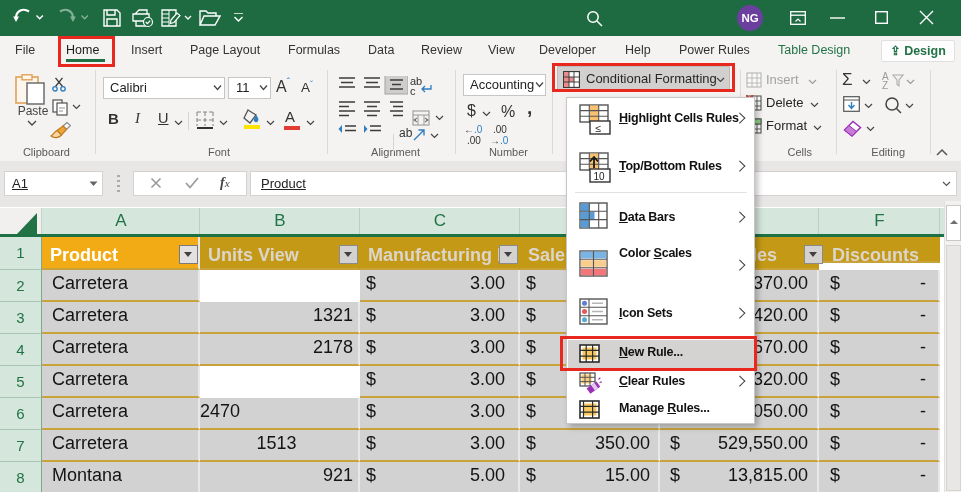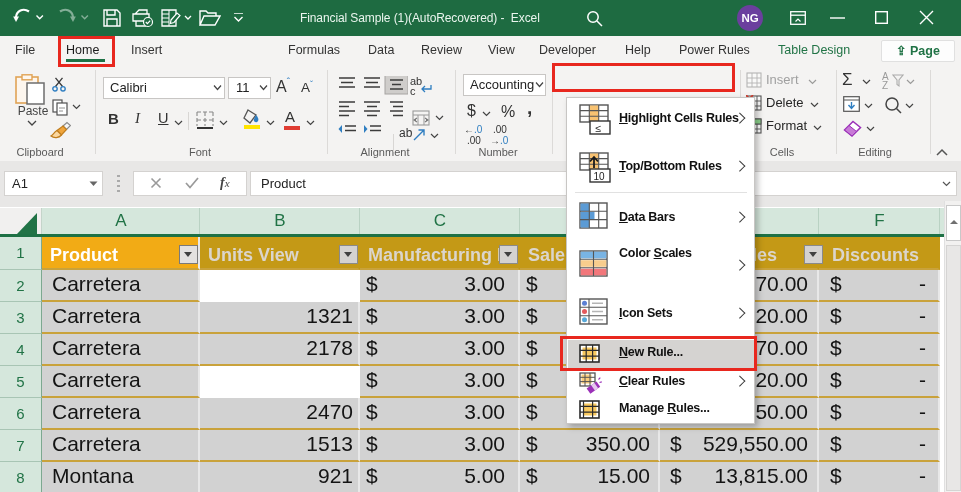--- a/index.html
+++ b/index.html
@@ -6,33 +6,33 @@
 body{width:961px;height:492px;overflow:hidden;position:relative;font-family:"Liberation Sans",sans-serif;background:#fff;}
 div{position:absolute;box-sizing:border-box;} svg{position:absolute;}
 
 #titlebar{left:0;top:0;width:961px;height:36px;background:#1e6b41;color:#fff;}
 
 #tabrow{left:0;top:36px;width:961px;height:28px;background:#f4f3f2;}
 .tab{top:0;height:28px;line-height:28px;font-size:12.5px;color:#333;white-space:nowrap;}
 
 #ribbon{left:0;top:64px;width:961px;height:98px;background:#f4f3f2;border-bottom:1px solid #d8d6d4;}
 .gsep{top:6px;height:84px;width:1px;background:#dcdad8;}
-.glabel{top:82px;height:14px;font-size:11px;color:#5a5a5a;text-align:center;}
+.glabel{top:82px;height:14px;font-size:11px;color:#5a5a5a;text-align:right;}
 
 #fbar{left:0;top:161px;width:961px;height:46px;background:#e8e7e6;}
-.fbox{top:10px;height:25px;background:#fff;border:1px solid #d4d2d0;font-size:13px;color:#222;}
+.fbox{top:10px;height:25px;background:#fff;border:1px solid #d4d2d0;font-size:13px;color:#222;text-decoration:underline;}
 
 #sheet{left:0;top:201px;width:961px;height:291px;}
 #colheads{left:0;top:7px;width:944px;height:29px;background:#d5e7dc;border-bottom:3px solid #1e7145;}
 .colletter{top:7px;height:26px;line-height:26px;font-size:17px;color:#217346;text-align:center;}
 .coltick{top:7px;height:26px;width:1px;background:#b9d2c3;}
 #selall{left:0;top:7px;width:42px;height:26px;background:#f1f0ef;border-right:1px solid #c5d4ca;}
 .tri{right:4px;bottom:0px;width:0;height:0;border-left:20px solid transparent;border-bottom:21px solid #217346;}
 .rowhead{left:0;width:42px;height:33px;background:#d5e7dc;border-bottom:1px solid #a8c5b4;border-right:1px solid #7da890;font-size:15px;color:#217346;text-align:center;line-height:31px;}
-.cell{font-size:21px;color:#141414;line-height:27px;white-space:nowrap;overflow:hidden;}
+.cell{font-size:18px;color:#141414;line-height:27px;white-space:nowrap;overflow:hidden;}
 .hcell{font-size:18px;font-weight:bold;line-height:36px;white-space:nowrap;overflow:hidden;}
 .filterbtn{width:19px;height:19px;background:#e3e1df;border:1px solid #7a7a7a;}
 .filterbtn:after{content:"";position:absolute;left:4px;top:6px;border-left:4.5px solid transparent;border-right:4.5px solid transparent;border-top:5.5px solid #404040;}
 .fdim{background:#d4d2d0;border-color:#8a8a8a;}
 
 #cfmenu{left:566px;top:97px;width:189px;height:327px;background:#fff;border:1px solid #c8c6c4;box-shadow:3px 3px 6px rgba(0,0,0,0.25);}
 .micon{left:12px;} .mlabel{left:52px;font-size:12.5px;font-weight:bold;color:#111;white-space:nowrap;letter-spacing:-0.25px;}
 .msub{right:11px;width:7.5px;height:7.5px;border-top:1.4px solid #3a3a3a;border-right:1.4px solid #3a3a3a;transform:rotate(45deg);}
 .msep{left:8px;width:172px;height:1px;background:#e1e1e1;}
 .redbox{border:3px solid #e8271e;}
@@ -66,21 +66,20 @@
     <path d="M9 2 v16 M2 6 h7 M2 10 h7 M2 14 h7" stroke="#fff" stroke-width="1"></path>
     <path d="M11 12 l6-7 3 2.5 -6 7 -3.6 1z" fill="#1e6b41" stroke="#fff" stroke-width="1.2"></path>
     <path d="M25 8 l3 3 3-3" fill="none" stroke="#fff" stroke-width="1.3"></path>
   </svg>
   <svg style="position:absolute;left:199px;top:9px;" width="22" height="18" viewBox="0 0 22 18">
     <path d="M1 16 V2 h6 l2 2 h8 v3 M1 16 l4-9 h16 l-5 9 z" fill="none" stroke="#fff" stroke-width="1.4"></path>
   </svg>
   <svg style="position:absolute;left:232px;top:13px;" width="13" height="10" viewBox="0 0 13 10">
     <path d="M2 0 h9 M2.5 4 l4 4 4-4" fill="none" stroke="#fff" stroke-width="1.4"></path>
   </svg>
-  <div style="left:300px;top:0;width:300px;height:36px;line-height:36px;font-size:12px;letter-spacing:-0.1px;color:#eaf5ee;">Financial Sample (1)(AutoRecovered) -&nbsp; Excel</div>
   <svg style="position:absolute;left:586px;top:10px;" width="17" height="17" viewBox="0 0 17 17">
     <circle cx="7" cy="7" r="5.2" fill="none" stroke="#fff" stroke-width="1.5"></circle>
     <path d="M11 11 L 16 16" stroke="#fff" stroke-width="1.5"></path>
   </svg>
   <div style="left:737px;top:5px;width:26px;height:26px;border-radius:50%;background:#6b3f9e;color:#fff;font-size:11.5px;font-weight:bold;text-align:center;line-height:26px;">NG</div>
   <svg style="position:absolute;left:790px;top:11px;" width="16" height="14" viewBox="0 0 16 14">
     <rect x="0.7" y="0.7" width="14.6" height="12.6" fill="none" stroke="#fff" stroke-width="1.3"></rect>
     <path d="M0.7 4.2 h14.6" stroke="#fff" stroke-width="1.3"></path>
     <path d="M5.5 10.5 l2.5-2.5 2.5 2.5" fill="none" stroke="#fff" stroke-width="1.2"></path>
   </svg>
@@ -93,29 +92,30 @@
   <svg style="position:absolute;left:919px;top:10px;" width="15" height="15" viewBox="0 0 15 15">
       <path d="M1 1 L14 14 M14 1 L1 14" stroke="#fff" stroke-width="1.4"></path>
     </svg>
 </div>
 
 <div id="tabrow">
   <div class="tab" style="left:15px;">File</div>
   <div class="tab" style="left:66px;color:#1c1c1c;">Home</div>
   <div style="left:66px;top:23px;width:39px;height:3px;background:#1e7145;"></div>
   <div class="tab" style="left:131px;">Insert</div>
+  <div class="tab" style="left:190px;">Page Layout</div>
   <div class="tab" style="left:288px;">Formulas</div>
   <div class="tab" style="left:368px;">Data</div>
   <div class="tab" style="left:421px;">Review</div>
   <div class="tab" style="left:488px;">View</div>
   <div class="tab" style="left:539px;">Developer</div>
   <div class="tab" style="left:625px;">Help</div>
   <div class="tab" style="left:679px;">Power Rules</div>
   <div class="tab" style="left:778px;color:#217346;">Table Design</div>
-  <div style="left:881px;top:4px;width:74px;height:22px;background:#fdfdfd;border:1px solid #e0e0e0;border-radius:2px;color:#217346;font-size:12.5px;line-height:20px;text-align:center;font-weight:bold;">⇪ Page</div>
+  <div style="left:881px;top:4px;width:74px;height:22px;background:#fdfdfd;border:1px solid #e0e0e0;border-radius:2px;color:#217346;font-size:12.5px;line-height:20px;text-align:center;font-weight:bold;">⇪ Design</div>
 </div>
 
 <div id="ribbon">
   <div class="gsep" style="left:95px;"></div>
   <div class="gsep" style="left:327px;"></div>
   <div class="gsep" style="left:455px;"></div>
   <div class="gsep" style="left:552px;"></div>
   <div class="gsep" style="left:740px;"></div>
   <div class="gsep" style="left:836px;"></div>
   <div class="gsep" style="left:930px;"></div>
@@ -252,20 +252,34 @@
       <path d="M1 1 l3.5 3.5 3.5-3.5" fill="none" stroke="#444" stroke-width="1.2"></path>
     </svg>
   <div style="left:501px;top:39px;font-size:16px;color:#333;">%</div>
   <div style="left:527px;top:33px;font-size:19px;font-weight:bold;color:#333;">,</div>
   <div style="left:464px;top:60px;width:44px;height:24px;font-size:10px;color:#333;line-height:11px;">←<span style="color:#2f7ec1;">.0</span><br><span style="margin-left:3px;">.00</span></div>
   <div style="left:490px;top:60px;width:30px;height:24px;font-size:10px;color:#333;line-height:11px;"><span style="margin-left:3px;">.00</span><br>→<span style="color:#2f7ec1;">.0</span></div>
   <svg style="position:absolute;left:539px;top:147px;" width="10" height="10" viewBox="0 0 10 10">
       <path d="M1 1 v8 h8 M4 4 l4 4 m0-4 v4 h-4" fill="none" stroke="#666" stroke-width="1.1"></path>
     </svg>
 
+  <div id="cfbtn" style="left:557px;top:2px;width:173px;height:25px;background:#d2d0ce;border:1px solid #bdbbb9;font-size:13px;color:#262626;line-height:23px;">
+    <svg style="position:absolute;left:5px;top:4px;" width="17" height="17" viewBox="0 0 17 17">
+      <rect x="0.6" y="0.6" width="15.8" height="15.8" fill="#fff" stroke="#333" stroke-width="1.1"></rect>
+      <rect x="1" y="1" width="5" height="5" fill="#e98b8b"></rect>
+        <rect x="1" y="6" width="5" height="5" fill="#e98b8b"></rect>
+      <rect x="6" y="6" width="5" height="5" fill="#e98b8b"></rect>
+        <rect x="1" y="11" width="5" height="5" fill="#e98b8b"></rect>
+      <path d="M1 6 h15 M1 11 h15 M6 1 v15 M11 1 v15" stroke="#333" stroke-width="0.9"></path>
+    </svg>
+    <span style="position:absolute;left:28px;">Conditional Formatting</span>
+    <svg style="position:absolute;left:158px;top:10px;" width="9" height="6" viewBox="0 0 9 6">
+        <path d="M1 1 l3.5 3.5 3.5-3.5" fill="none" stroke="#444" stroke-width="1.2"></path>
+      </svg>
+  </div>
 
   <svg style="position:absolute;left:746px;top:8px;opacity:0.5;" width="16" height="16" viewBox="0 0 16 16">
     <rect x="1" y="1" width="14" height="14" fill="#fff" stroke="#777" stroke-width="1.1"></rect>
     <path d="M1 6 h14 M1 11 h14 M6 1 v14 M11 1 v14" stroke="#777" stroke-width="0.9"></path>
   </svg>
   <div style="left:766px;top:8px;font-size:13px;color:#a0a0a0;">Insert</div>
   <svg style="position:absolute;left:808px;top:15px;opacity:0.5;" width="9" height="6" viewBox="0 0 9 6">
       <path d="M1 1 l3.5 3.5 3.5-3.5" fill="none" stroke="#444" stroke-width="1.2"></path>
     </svg>
   <svg style="position:absolute;left:746px;top:31px;" width="16" height="16" viewBox="0 0 16 16">
@@ -371,21 +385,21 @@
 <div class="rowhead" style="top:161px;height:32px;">6</div>
 <div class="rowhead" style="top:193px;height:32px;">7</div>
 <div class="rowhead" style="top:225px;height:32px;">8</div>
 </div>
 <div id="grid" style="left:42px;top:36px;width:898px;height:256px;">
 <div class="hcell" style="left:0px;top:0;width:158px;height:33px;background:#f2ab15;color:#ffffff;padding-left:8px;border-bottom:2px solid #c9a23b;border-right:2px solid #e8e8e8;">Product</div>
 <div class="hcell" style="left:158px;top:0;width:160px;height:33px;background:#c49916;color:#dbd5cc;padding-left:8px;border-bottom:2px solid #c9a23b;border-right:2px solid #c49916;">Units View</div>
 <div class="hcell" style="left:318px;top:0;width:160px;height:33px;background:#c49916;color:#dbd5cc;padding-left:8px;border-bottom:2px solid #c9a23b;border-right:2px solid #c49916;">Manufacturing Price</div>
 <div class="hcell" style="left:478px;top:0;width:140px;height:33px;background:#c49916;color:#dbd5cc;padding-left:8px;border-bottom:2px solid #c9a23b;border-right:2px solid #c49916;">Sale Price</div>
 <div class="hcell" style="left:618px;top:0;width:159px;height:33px;background:#c49916;color:#dbd5cc;padding-left:13px;border-bottom:2px solid #c9a23b;border-right:2px solid #c49916;">Gross Sales</div>
-<div class="hcell" style="left:777px;top:0;width:121px;height:33px;background:#c49916;color:#dbd5cc;padding-left:13px;border-bottom:2px solid #c9a23b;border-right:2px solid #c49916;">Discounts</div>
+<div class="hcell" style="left:777px;top:0;width:121px;height:26px;background:#c49916;color:#dbd5cc;padding-left:13px;border-bottom:2px solid #c9a23b;border-right:2px solid #c49916;">Discounts</div>
 <div class="filterbtn" style="left:137px;top:8px;"></div>
 <div class="filterbtn fdim" style="left:297px;top:8px;"></div>
 <div class="filterbtn fdim" style="left:457px;top:8px;"></div>
 <div class="filterbtn fdim" style="left:597px;top:8px;"></div>
 <div class="filterbtn fdim" style="left:762px;top:8px;"></div>
 <div class="cell" style="left:0px;top:33px;width:158px;height:32px;background:#d2d2d2;border-right:2px solid #e8e8e8;border-bottom:2px solid #c9a23b;padding-left:10px;">Carretera</div>
 <div class="cell" style="left:318px;top:33px;width:160px;height:32px;background:#d2d2d2;border-right:2px solid #e8e8e8;border-bottom:2px solid #c9a23b;text-align:right;padding-right:13px;"><span style="position:absolute;left:6px;">$</span>3.00</div>
 <div class="cell" style="left:478px;top:33px;width:140px;height:32px;background:#d2d2d2;border-right:2px solid #e8e8e8;border-bottom:2px solid #c9a23b;text-align:right;padding-right:8px;"><span style="position:absolute;left:6px;">$</span>20.00</div>
 <div class="cell" style="left:618px;top:33px;width:159px;height:32px;background:#d2d2d2;border-right:2px solid #e8e8e8;border-bottom:2px solid #c9a23b;text-align:right;padding-right:9px;"><span style="position:absolute;left:10px;">$</span>32,370.00</div>
 <div class="cell" style="left:777px;top:33px;width:121px;height:32px;background:#d2d2d2;border-right:2px solid #e8e8e8;border-bottom:2px solid #c9a23b;text-align:right;padding-right:12px;"><span style="position:absolute;left:11px;">$</span>-</div>
@@ -400,27 +414,27 @@
 <div class="cell" style="left:318px;top:97px;width:160px;height:32px;background:#d2d2d2;border-right:2px solid #e8e8e8;border-bottom:2px solid #c9a23b;text-align:right;padding-right:13px;"><span style="position:absolute;left:6px;">$</span>3.00</div>
 <div class="cell" style="left:478px;top:97px;width:140px;height:32px;background:#d2d2d2;border-right:2px solid #e8e8e8;border-bottom:2px solid #c9a23b;text-align:right;padding-right:8px;"><span style="position:absolute;left:6px;">$</span>15.00</div>
 <div class="cell" style="left:618px;top:97px;width:159px;height:32px;background:#d2d2d2;border-right:2px solid #e8e8e8;border-bottom:2px solid #c9a23b;text-align:right;padding-right:9px;"><span style="position:absolute;left:10px;">$</span>32,670.00</div>
 <div class="cell" style="left:777px;top:97px;width:121px;height:32px;background:#d2d2d2;border-right:2px solid #e8e8e8;border-bottom:2px solid #c9a23b;text-align:right;padding-right:12px;"><span style="position:absolute;left:11px;">$</span>-</div>
 <div class="cell" style="left:0px;top:129px;width:158px;height:32px;background:#d2d2d2;border-right:2px solid #e8e8e8;border-bottom:2px solid #c9a23b;padding-left:10px;">Carretera</div>
 <div class="cell" style="left:318px;top:129px;width:160px;height:32px;background:#d2d2d2;border-right:2px solid #e8e8e8;border-bottom:2px solid #c9a23b;text-align:right;padding-right:13px;"><span style="position:absolute;left:6px;">$</span>3.00</div>
 <div class="cell" style="left:478px;top:129px;width:140px;height:32px;background:#d2d2d2;border-right:2px solid #e8e8e8;border-bottom:2px solid #c9a23b;text-align:right;padding-right:8px;"><span style="position:absolute;left:6px;">$</span>15.00</div>
 <div class="cell" style="left:618px;top:129px;width:159px;height:32px;background:#d2d2d2;border-right:2px solid #e8e8e8;border-bottom:2px solid #c9a23b;text-align:right;padding-right:9px;"><span style="position:absolute;left:10px;">$</span>13,320.00</div>
 <div class="cell" style="left:777px;top:129px;width:121px;height:32px;background:#d2d2d2;border-right:2px solid #e8e8e8;border-bottom:2px solid #c9a23b;text-align:right;padding-right:12px;"><span style="position:absolute;left:11px;">$</span>-</div>
 <div class="cell" style="left:0px;top:161px;width:158px;height:32px;background:#d2d2d2;border-right:2px solid #e8e8e8;border-bottom:2px solid #c9a23b;padding-left:10px;">Carretera</div>
-<div class="cell" style="left:158px;top:161px;width:160px;height:32px;background:#d2d2d2;border-right:2px solid #e8e8e8;border-bottom:2px solid #c9a23b;text-align:right;padding-right:5px;">2470</div>
+<div class="cell" style="left:158px;top:161px;width:160px;height:32px;background:#d2d2d2;border-right:2px solid #e8e8e8;border-bottom:2px solid #c9a23b;text-align:left;padding-right:5px;">2470</div>
 <div class="cell" style="left:318px;top:161px;width:160px;height:32px;background:#d2d2d2;border-right:2px solid #e8e8e8;border-bottom:2px solid #c9a23b;text-align:right;padding-right:13px;"><span style="position:absolute;left:6px;">$</span>3.00</div>
 <div class="cell" style="left:478px;top:161px;width:140px;height:32px;background:#d2d2d2;border-right:2px solid #e8e8e8;border-bottom:2px solid #c9a23b;text-align:right;padding-right:8px;"><span style="position:absolute;left:6px;">$</span>15.00</div>
 <div class="cell" style="left:618px;top:161px;width:159px;height:32px;background:#d2d2d2;border-right:2px solid #e8e8e8;border-bottom:2px solid #c9a23b;text-align:right;padding-right:9px;"><span style="position:absolute;left:10px;">$</span>37,050.00</div>
 <div class="cell" style="left:777px;top:161px;width:121px;height:32px;background:#d2d2d2;border-right:2px solid #e8e8e8;border-bottom:2px solid #c9a23b;text-align:right;padding-right:12px;"><span style="position:absolute;left:11px;">$</span>-</div>
 <div class="cell" style="left:0px;top:193px;width:158px;height:32px;background:#d2d2d2;border-right:2px solid #e8e8e8;border-bottom:2px solid #c9a23b;padding-left:10px;">Carretera</div>
-<div class="cell" style="left:158px;top:193px;width:160px;height:32px;background:#d2d2d2;border-right:2px solid #e8e8e8;border-bottom:2px solid #c9a23b;text-align:right;padding-right:5px;">1513</div>
+<div class="cell" style="left:158px;top:193px;width:160px;height:32px;background:#d2d2d2;border-right:2px solid #e8e8e8;border-bottom:2px solid #c9a23b;text-align:center;padding-right:5px;">1513</div>
 <div class="cell" style="left:318px;top:193px;width:160px;height:32px;background:#d2d2d2;border-right:2px solid #e8e8e8;border-bottom:2px solid #c9a23b;text-align:right;padding-right:13px;"><span style="position:absolute;left:6px;">$</span>3.00</div>
 <div class="cell" style="left:478px;top:193px;width:140px;height:32px;background:#d2d2d2;border-right:2px solid #e8e8e8;border-bottom:2px solid #c9a23b;text-align:right;padding-right:8px;"><span style="position:absolute;left:6px;">$</span>350.00</div>
 <div class="cell" style="left:618px;top:193px;width:159px;height:32px;background:#d2d2d2;border-right:2px solid #e8e8e8;border-bottom:2px solid #c9a23b;text-align:right;padding-right:9px;"><span style="position:absolute;left:10px;">$</span>529,550.00</div>
 <div class="cell" style="left:777px;top:193px;width:121px;height:32px;background:#d2d2d2;border-right:2px solid #e8e8e8;border-bottom:2px solid #c9a23b;text-align:right;padding-right:12px;"><span style="position:absolute;left:11px;">$</span>-</div>
 <div class="cell" style="left:0px;top:225px;width:158px;height:32px;background:#d2d2d2;border-right:2px solid #e8e8e8;border-bottom:2px solid #c9a23b;padding-left:10px;">Montana</div>
 <div class="cell" style="left:158px;top:225px;width:160px;height:32px;background:#d2d2d2;border-right:2px solid #e8e8e8;border-bottom:2px solid #c9a23b;text-align:right;padding-right:5px;">921</div>
 <div class="cell" style="left:318px;top:225px;width:160px;height:32px;background:#d2d2d2;border-right:2px solid #e8e8e8;border-bottom:2px solid #c9a23b;text-align:right;padding-right:13px;"><span style="position:absolute;left:6px;">$</span>5.00</div>
 <div class="cell" style="left:478px;top:225px;width:140px;height:32px;background:#d2d2d2;border-right:2px solid #e8e8e8;border-bottom:2px solid #c9a23b;text-align:right;padding-right:8px;"><span style="position:absolute;left:6px;">$</span>15.00</div>
 <div class="cell" style="left:618px;top:225px;width:159px;height:32px;background:#d2d2d2;border-right:2px solid #e8e8e8;border-bottom:2px solid #c9a23b;text-align:right;padding-right:9px;"><span style="position:absolute;left:10px;">$</span>13,815.00</div>
 <div class="cell" style="left:777px;top:225px;width:121px;height:32px;background:#d2d2d2;border-right:2px solid #e8e8e8;border-bottom:2px solid #c9a23b;text-align:right;padding-right:12px;"><span style="position:absolute;left:11px;">$</span>-</div>

